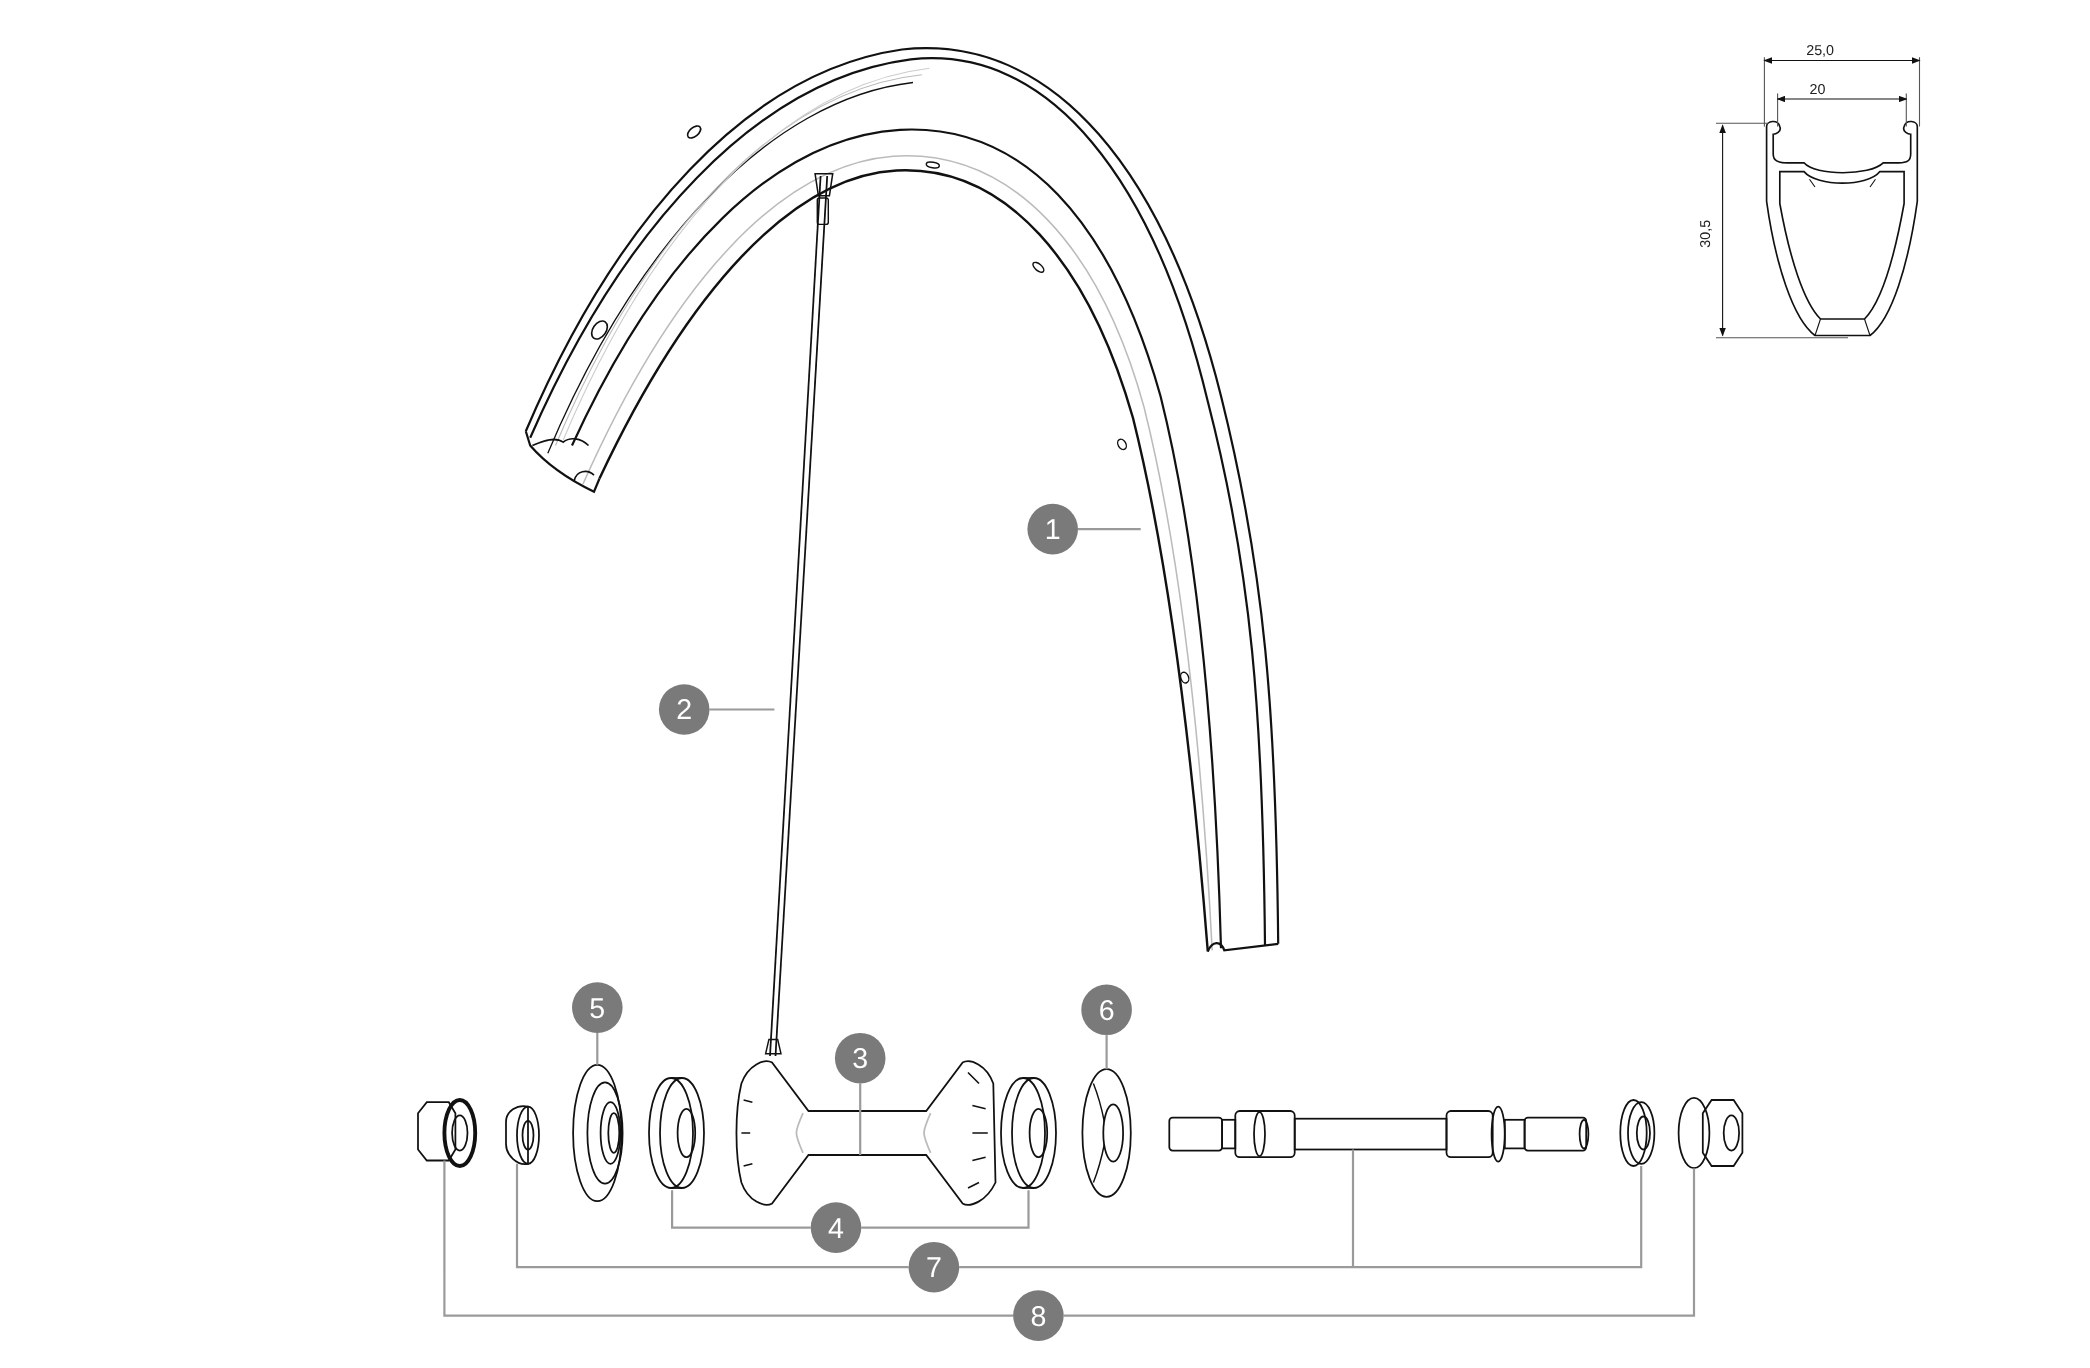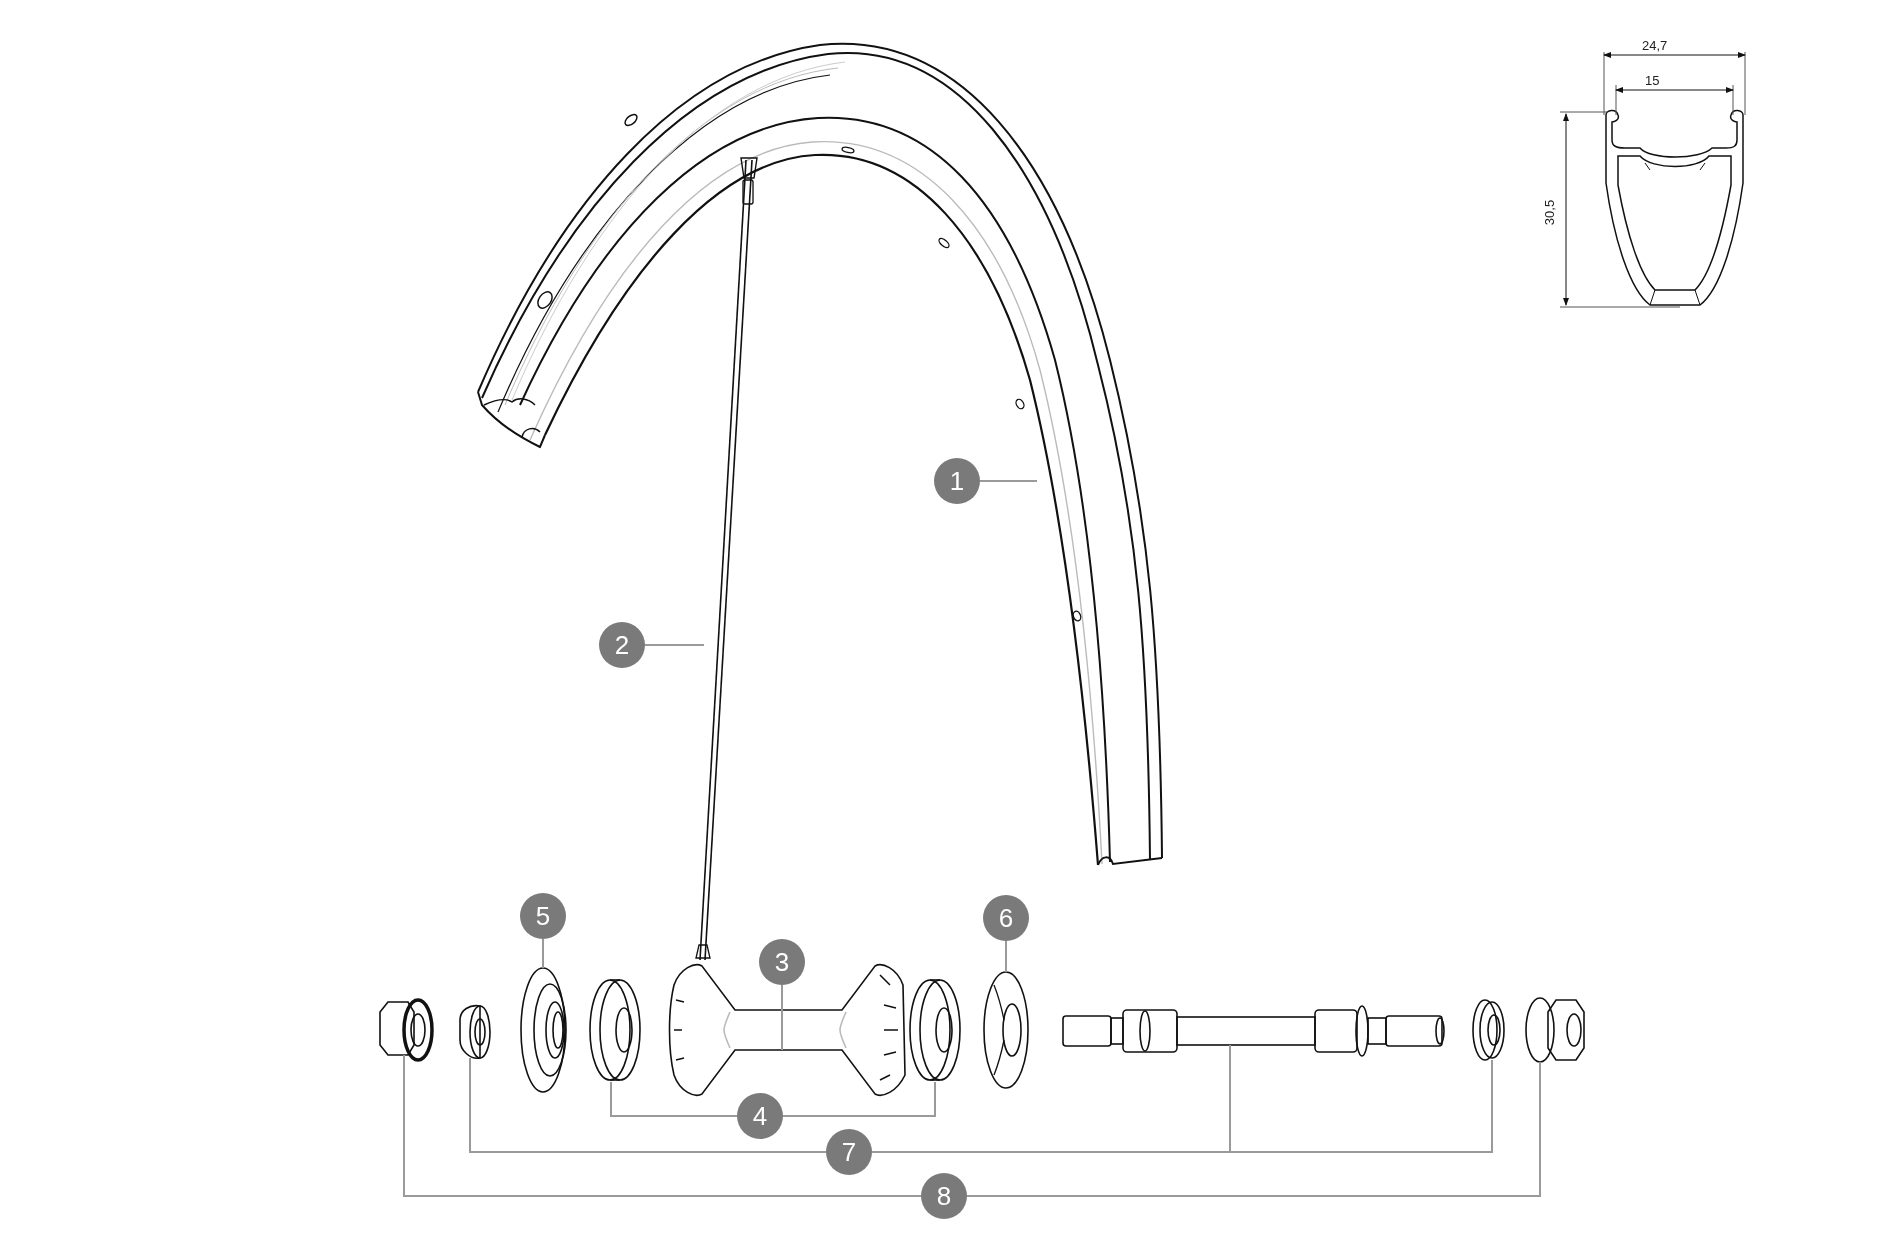--- a/index.html
+++ b/index.html
@@ -149,22 +149,22 @@
     <line x1="1006" y1="941" x2="1006" y2="972"></line>
     <polyline points="470,1058 470,1152 826,1152"></polyline>
     <polyline points="872,1152 1492,1152 1492,1060"></polyline>
     <line x1="1230" y1="1045" x2="1230" y2="1152"></line>
     <polyline points="404,1055 404,1196 921,1196"></polyline>
     <polyline points="967,1196 1540,1196 1540,1062"></polyline>
   </g>
 </svg>
 
 
-<div class="dim" style="left:1642px; top:38px;">24,7</div>
-<div class="dim" style="left:1645px; top:73px;">15</div>
+<div class="dim" style="left:1642px; top:38px;">25,0</div>
+<div class="dim" style="left:1645px; top:73px;">20</div>
 <div class="dim vert" style="left:1537px; top:205px;">30,5</div>
 
 
 <div class="callout" style="left:934px; top:458px;">1</div>
 <div class="callout" style="left:599px; top:622px;">2</div>
 <div class="callout" style="left:759px; top:939px;">3</div>
 <div class="callout" style="left:737px; top:1093px;">4</div>
 <div class="callout" style="left:520px; top:893px;">5</div>
 <div class="callout" style="left:983px; top:895px;">6</div>
 <div class="callout" style="left:826px; top:1129px;">7</div>

